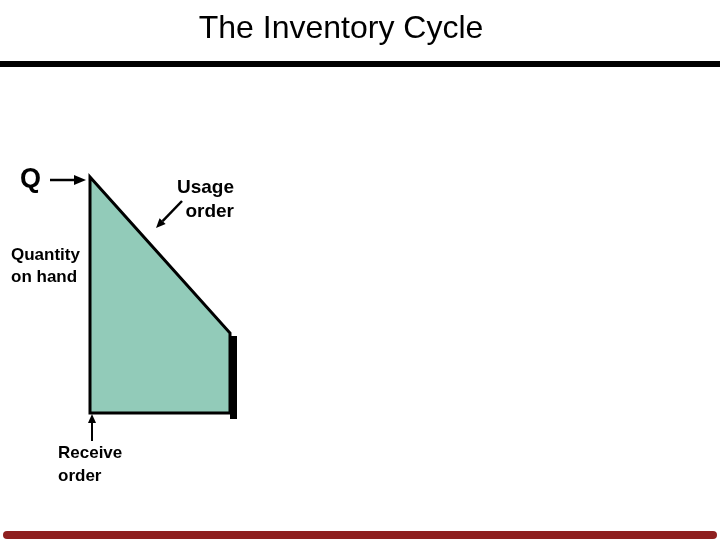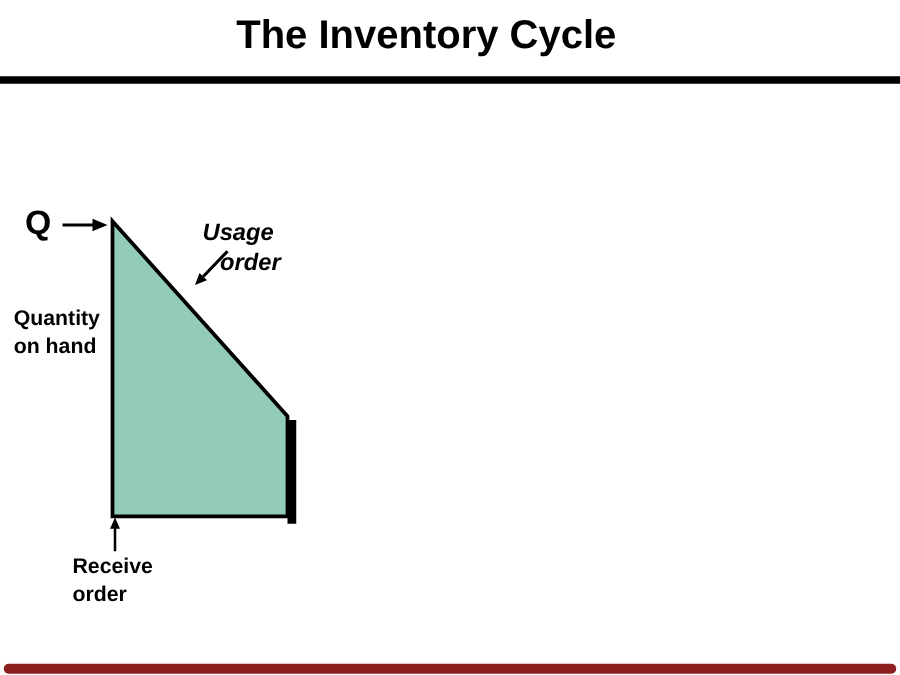--- a/index.html
+++ b/index.html
@@ -14,21 +14,21 @@
     width: 720px; height: 540px;
     background: #ffffff;
     overflow: hidden;
   }
   .title {
     position: absolute;
     left: 0; top: 9px;
     width: 682px;
     text-align: center;
     font-size: 32px;
-    font-weight: bold;
+    font-weight: normal;
     color: #000000;
     letter-spacing: 0px;
     line-height: 1.15;
   }
   .divider {
     position: absolute;
     left: 0; top: 61px;
     width: 720px; height: 6px;
     background: #000000;
   }
@@ -45,22 +45,21 @@
   .q-label {
     left: 20px; top: 165px;
     font-size: 27px;
     line-height: 1;
   }
   .usage-label {
     left: 162px; top: 175px;
     width: 72px;
     font-size: 19px;
     line-height: 24px;
-    text-align: left;
-    font-style: italic;
+    text-align: right;
   }
   .usage-label .line2 { display: block; padding-left: 14px; }
   .usage-label .line1 { display: block; }
   .quantity-label {
     left: 11px; top: 244px;
     font-size: 17px;
     line-height: 22px;
   }
   .quantity-label span, .receive-label span { display: block; }
   .receive-label {

